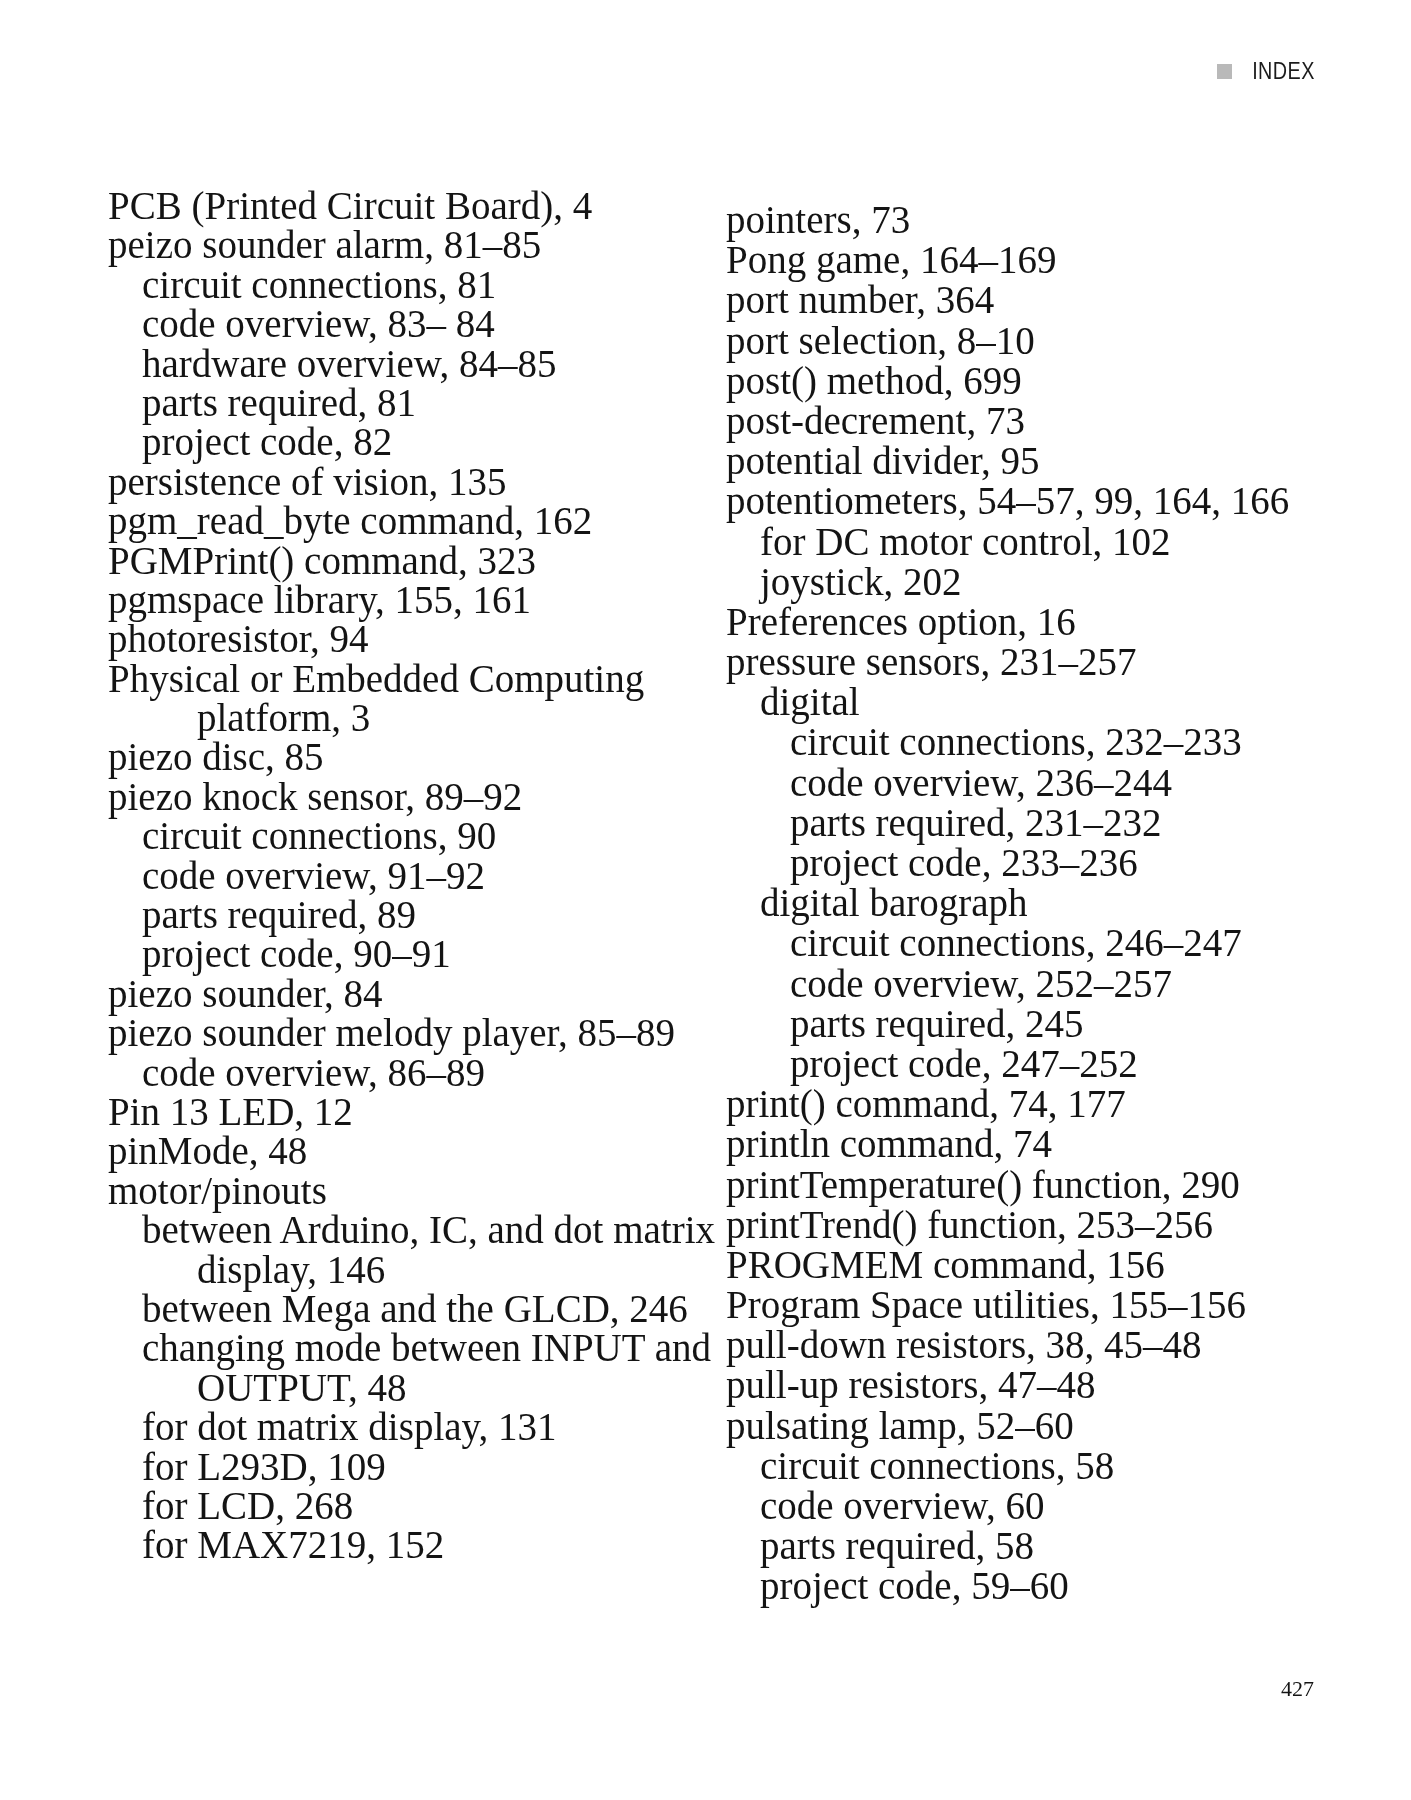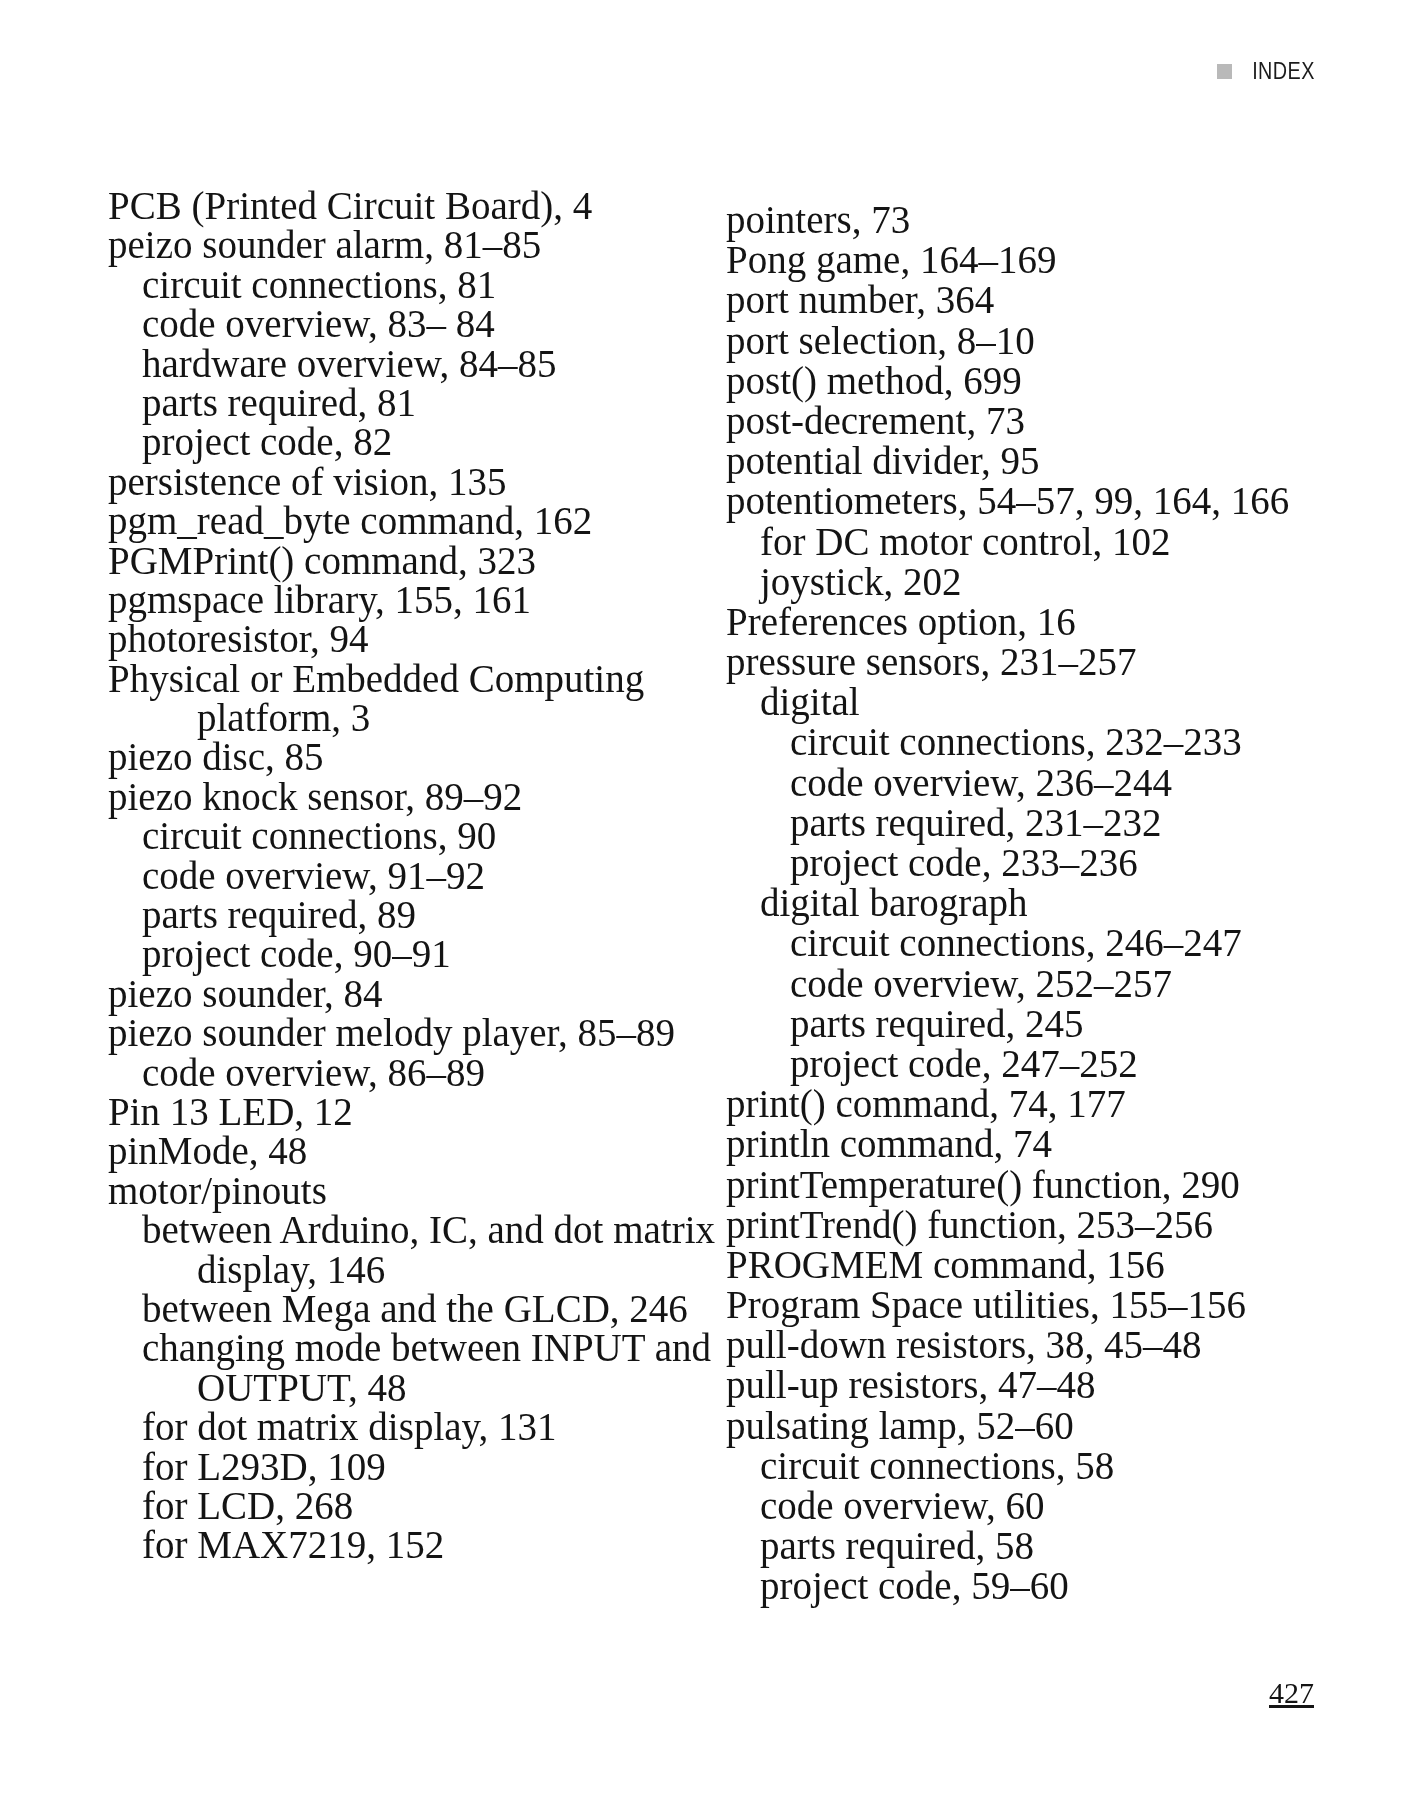--- a/index.html
+++ b/index.html
@@ -33,21 +33,21 @@
   .col-left  .line{height:39.4px;line-height:39.4px;}
   .col-right .line{height:40.2px;line-height:40.2px;}
   .line{white-space:nowrap;}
   .lvl0{padding-left:0;}
   .lvl1{padding-left:34px;}
   .lvl2{padding-left:64px;}
   .wrap{padding-left:89px;}
   
   .pagenum{
     position:absolute;top:1676px;right:97px;
-    font-size:30px;color:#141414;text-decoration:underline;
+    font-size:22px;color:#141414;
   }
 </style>
 </head>
 <body>
 
 <div class="page">
 
   <div class="runhead">
     <span class="sq" style="background: rgb(185, 185, 185);"></span>
     <span class="label">INDEX</span>

